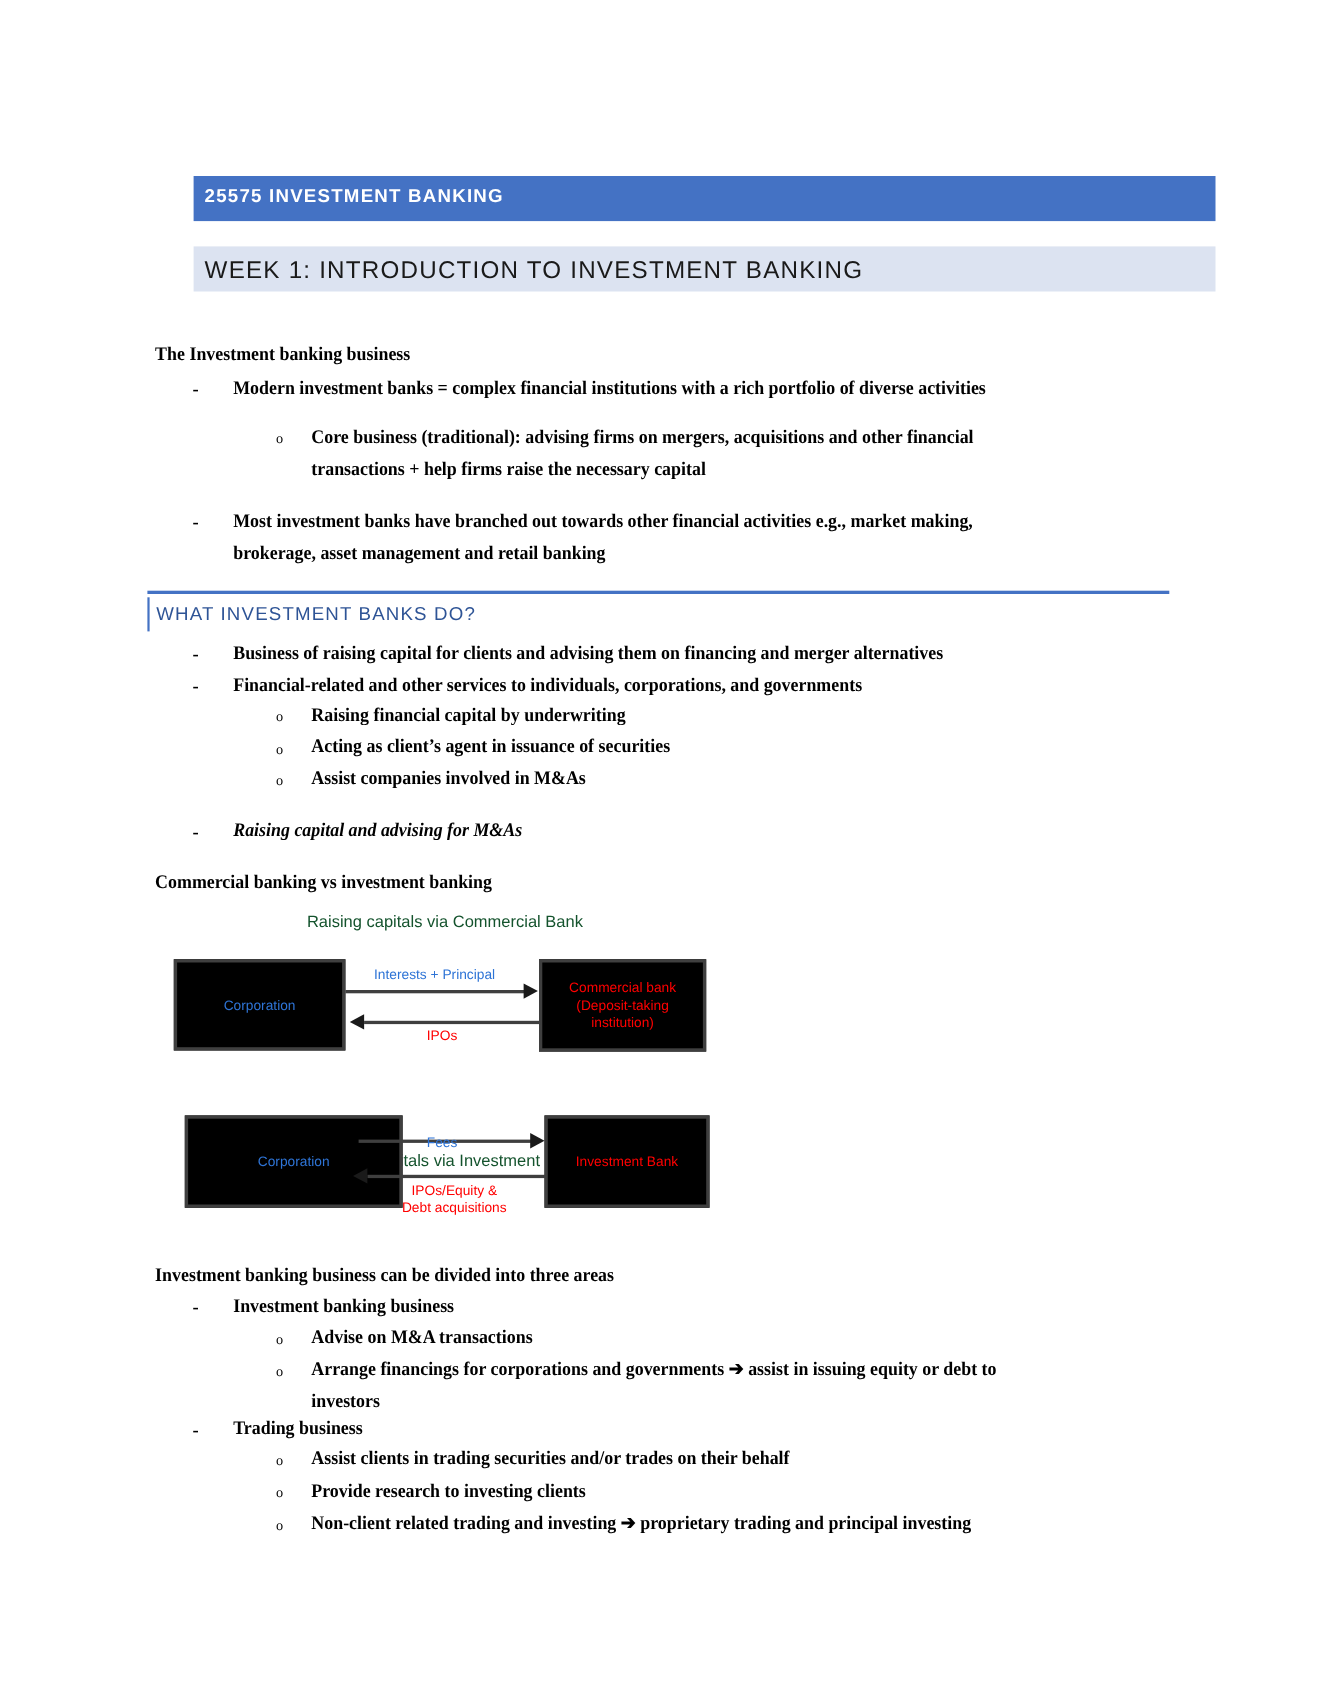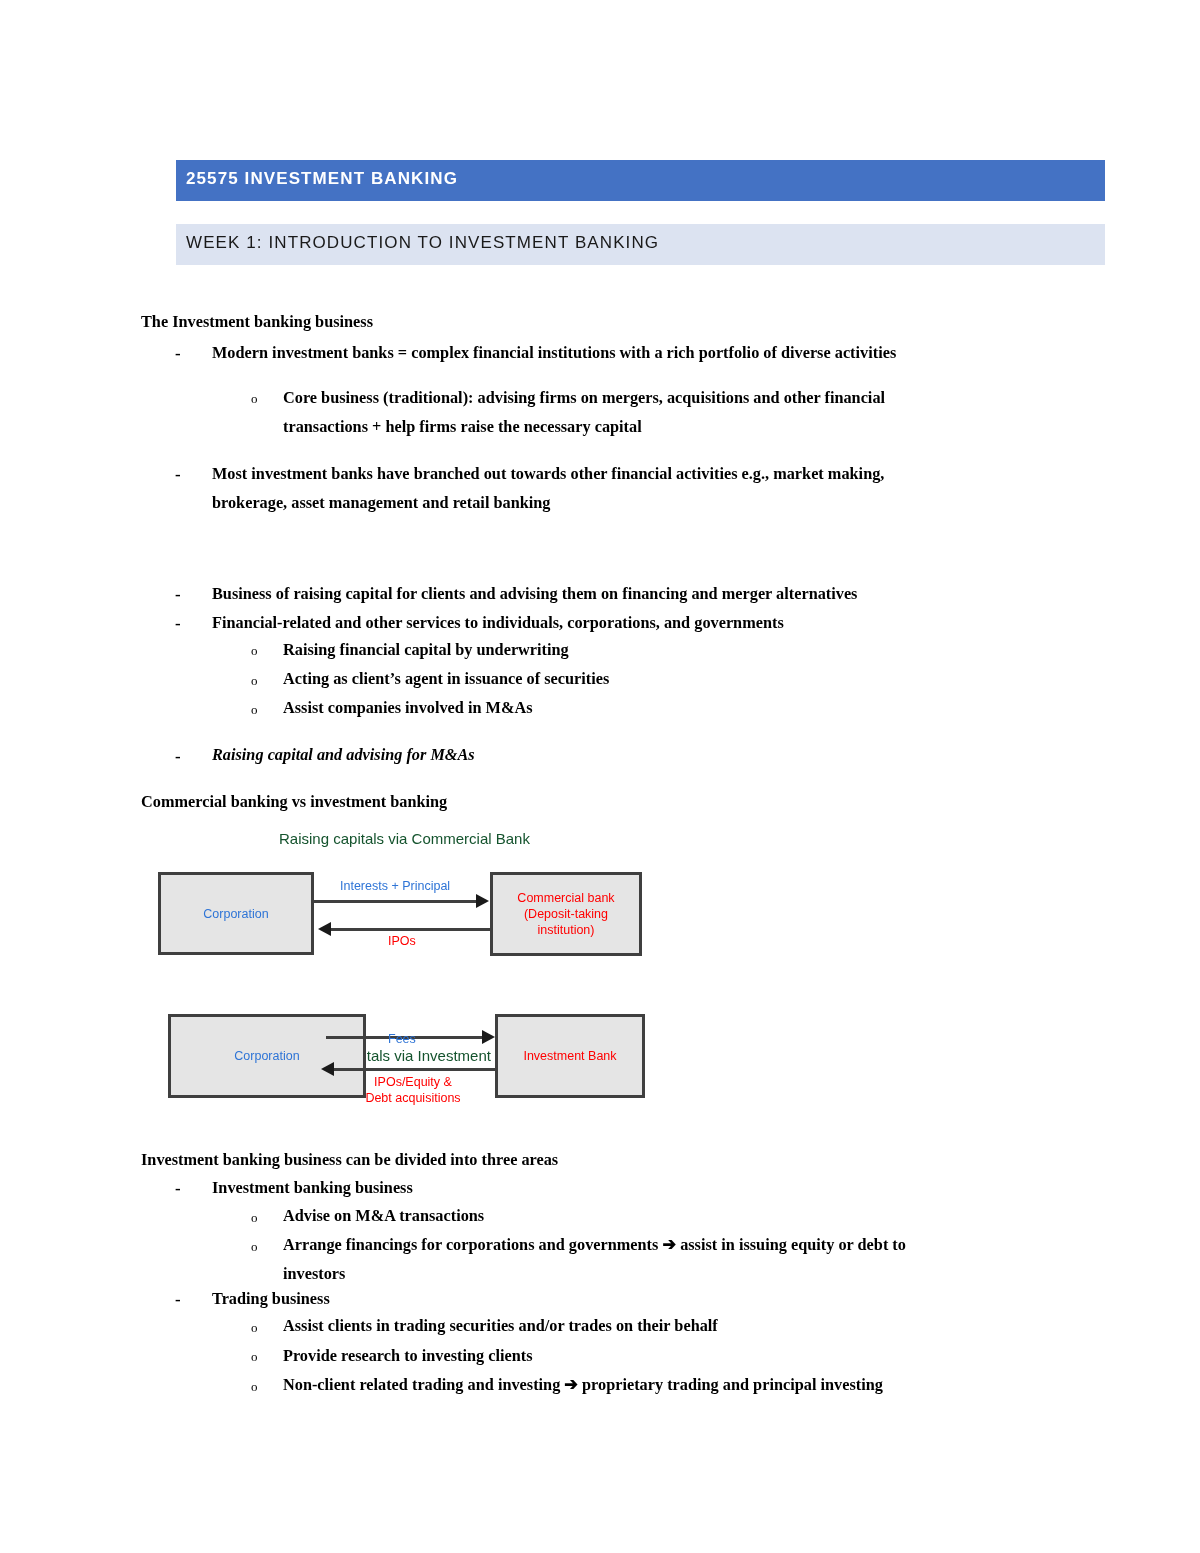--- a/index.html
+++ b/index.html
@@ -45,21 +45,21 @@
     letter-spacing: 1.1px;
   }
   .title-bar.sub {
     top: 224px;
     height: 41px;
     background: #DCE3F1;
     padding: 9px 0 0 10px;
   }
   .title-bar.sub .txt {
     color: #1a1a1a;
-    font-size: 17px;
+    font-size: 22px;
     font-weight: normal;
     letter-spacing: 1.1px;
   }
 
   
   .section-head {
     position: absolute;
     left: 134px;
     top: 537px;
     width: 929px;
@@ -120,21 +120,21 @@
     font-family: "Liberation Sans", sans-serif;
     font-size: 15px;
     font-weight: normal;
     color: #14532d;
     white-space: nowrap;
   }
   .dg-box {
     position: absolute;
     box-sizing: border-box;
     border: 3px solid #3F3F3F;
-    background: #e5e5e5;
+    background: #000000;
     display: flex;
     align-items: center;
     justify-content: center;
     text-align: center;
   }
   .dg-box .lbl {
     font-family: "Liberation Sans", sans-serif;
     font-size: 12.5px;
     line-height: 1.28;
   }
@@ -190,20 +190,24 @@
   <div class="body-line" style="left:212px; top:344px;">Modern investment banks = complex financial institutions with a rich portfolio of diverse activities</div>
 
   <div class="bullet-mark circ" style="left:251px; top:392px;">o</div>
   <div class="body-line" style="left:283px; top:389px;">Core business (traditional): advising firms on mergers, acquisitions and other financial</div>
   <div class="body-line" style="left:283px; top:418px;">transactions + help firms raise the necessary capital</div>
 
   <div class="bullet-mark" style="left:175px; top:466px;">-</div>
   <div class="body-line" style="left:212px; top:465px;">Most investment banks have branched out towards other financial activities e.g., market making,</div>
   <div class="body-line" style="left:212px; top:494px;">brokerage, asset management and retail banking</div>
 
+  <div class="section-head">
+    <span class="bar-left"></span>
+    <span class="txt">WHAT INVESTMENT BANKS DO?</span>
+  </div>
 
   <div class="bullet-mark" style="left:175px; top:586px;">-</div>
   <div class="body-line" style="left:212px; top:585px;">Business of raising capital for clients and advising them on financing and merger alternatives</div>
 
   <div class="bullet-mark" style="left:175px; top:615px;">-</div>
   <div class="body-line" style="left:212px; top:614px;">Financial-related and other services to individuals, corporations, and governments</div>
 
   <div class="bullet-mark circ" style="left:251px; top:644px;">o</div>
   <div class="body-line" style="left:283px; top:641px;">Raising financial capital by underwriting</div>
 

